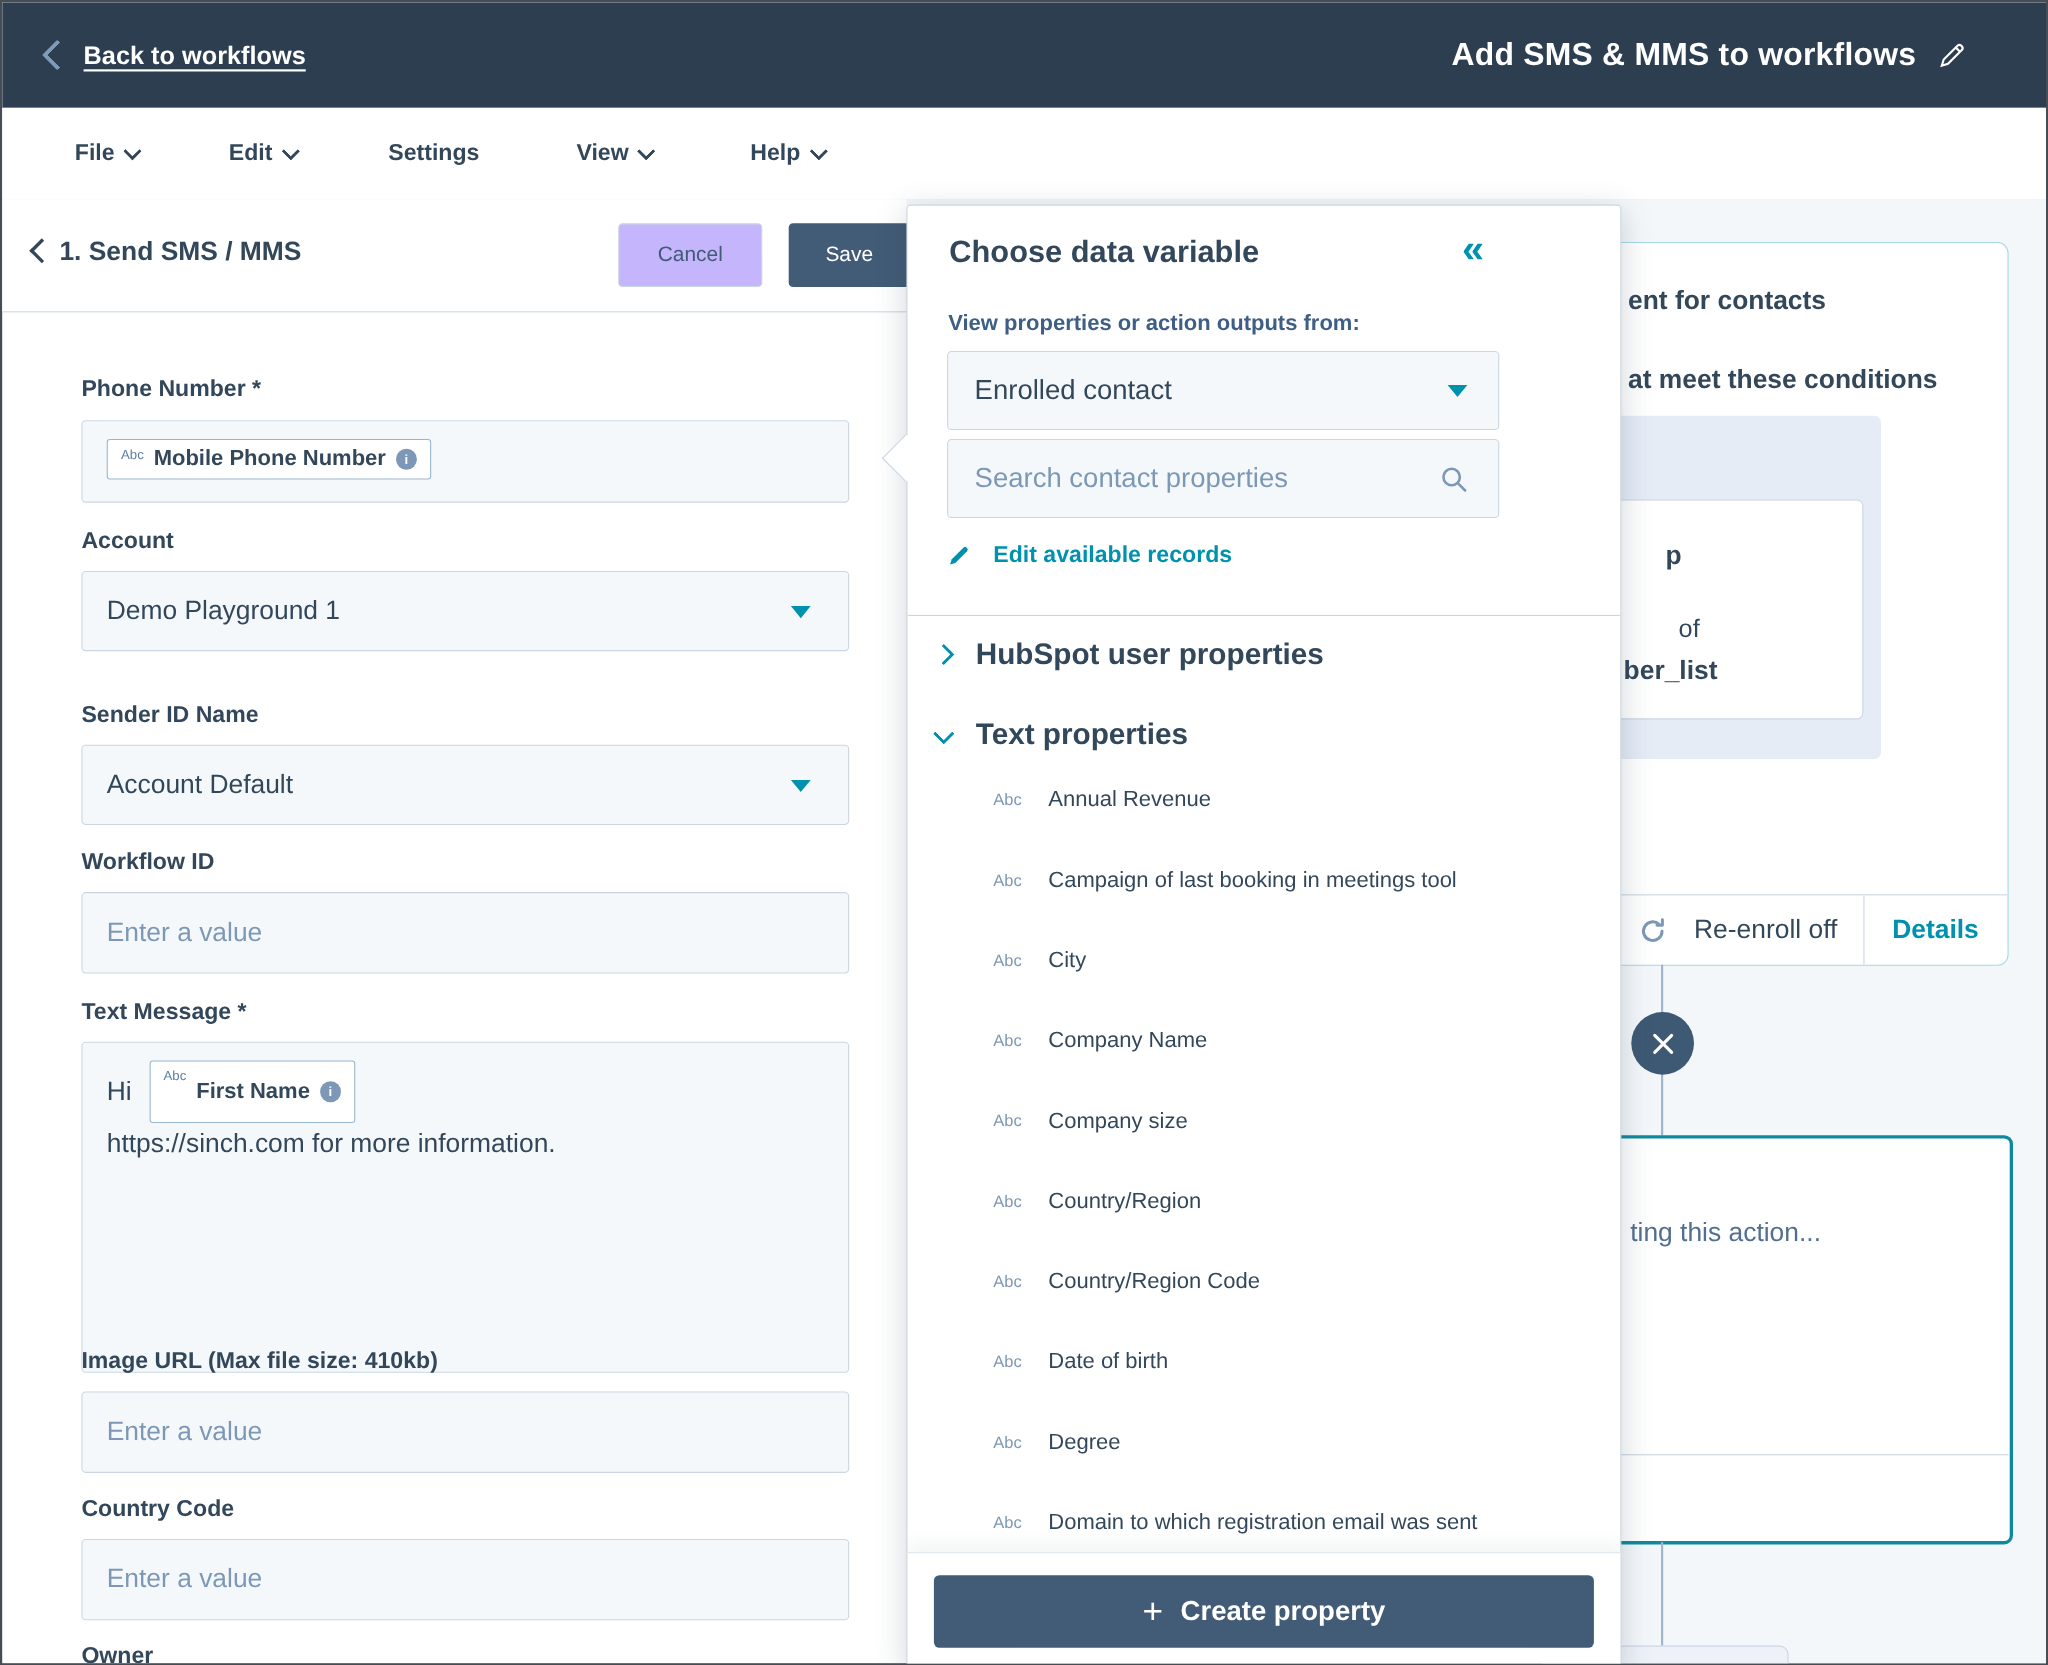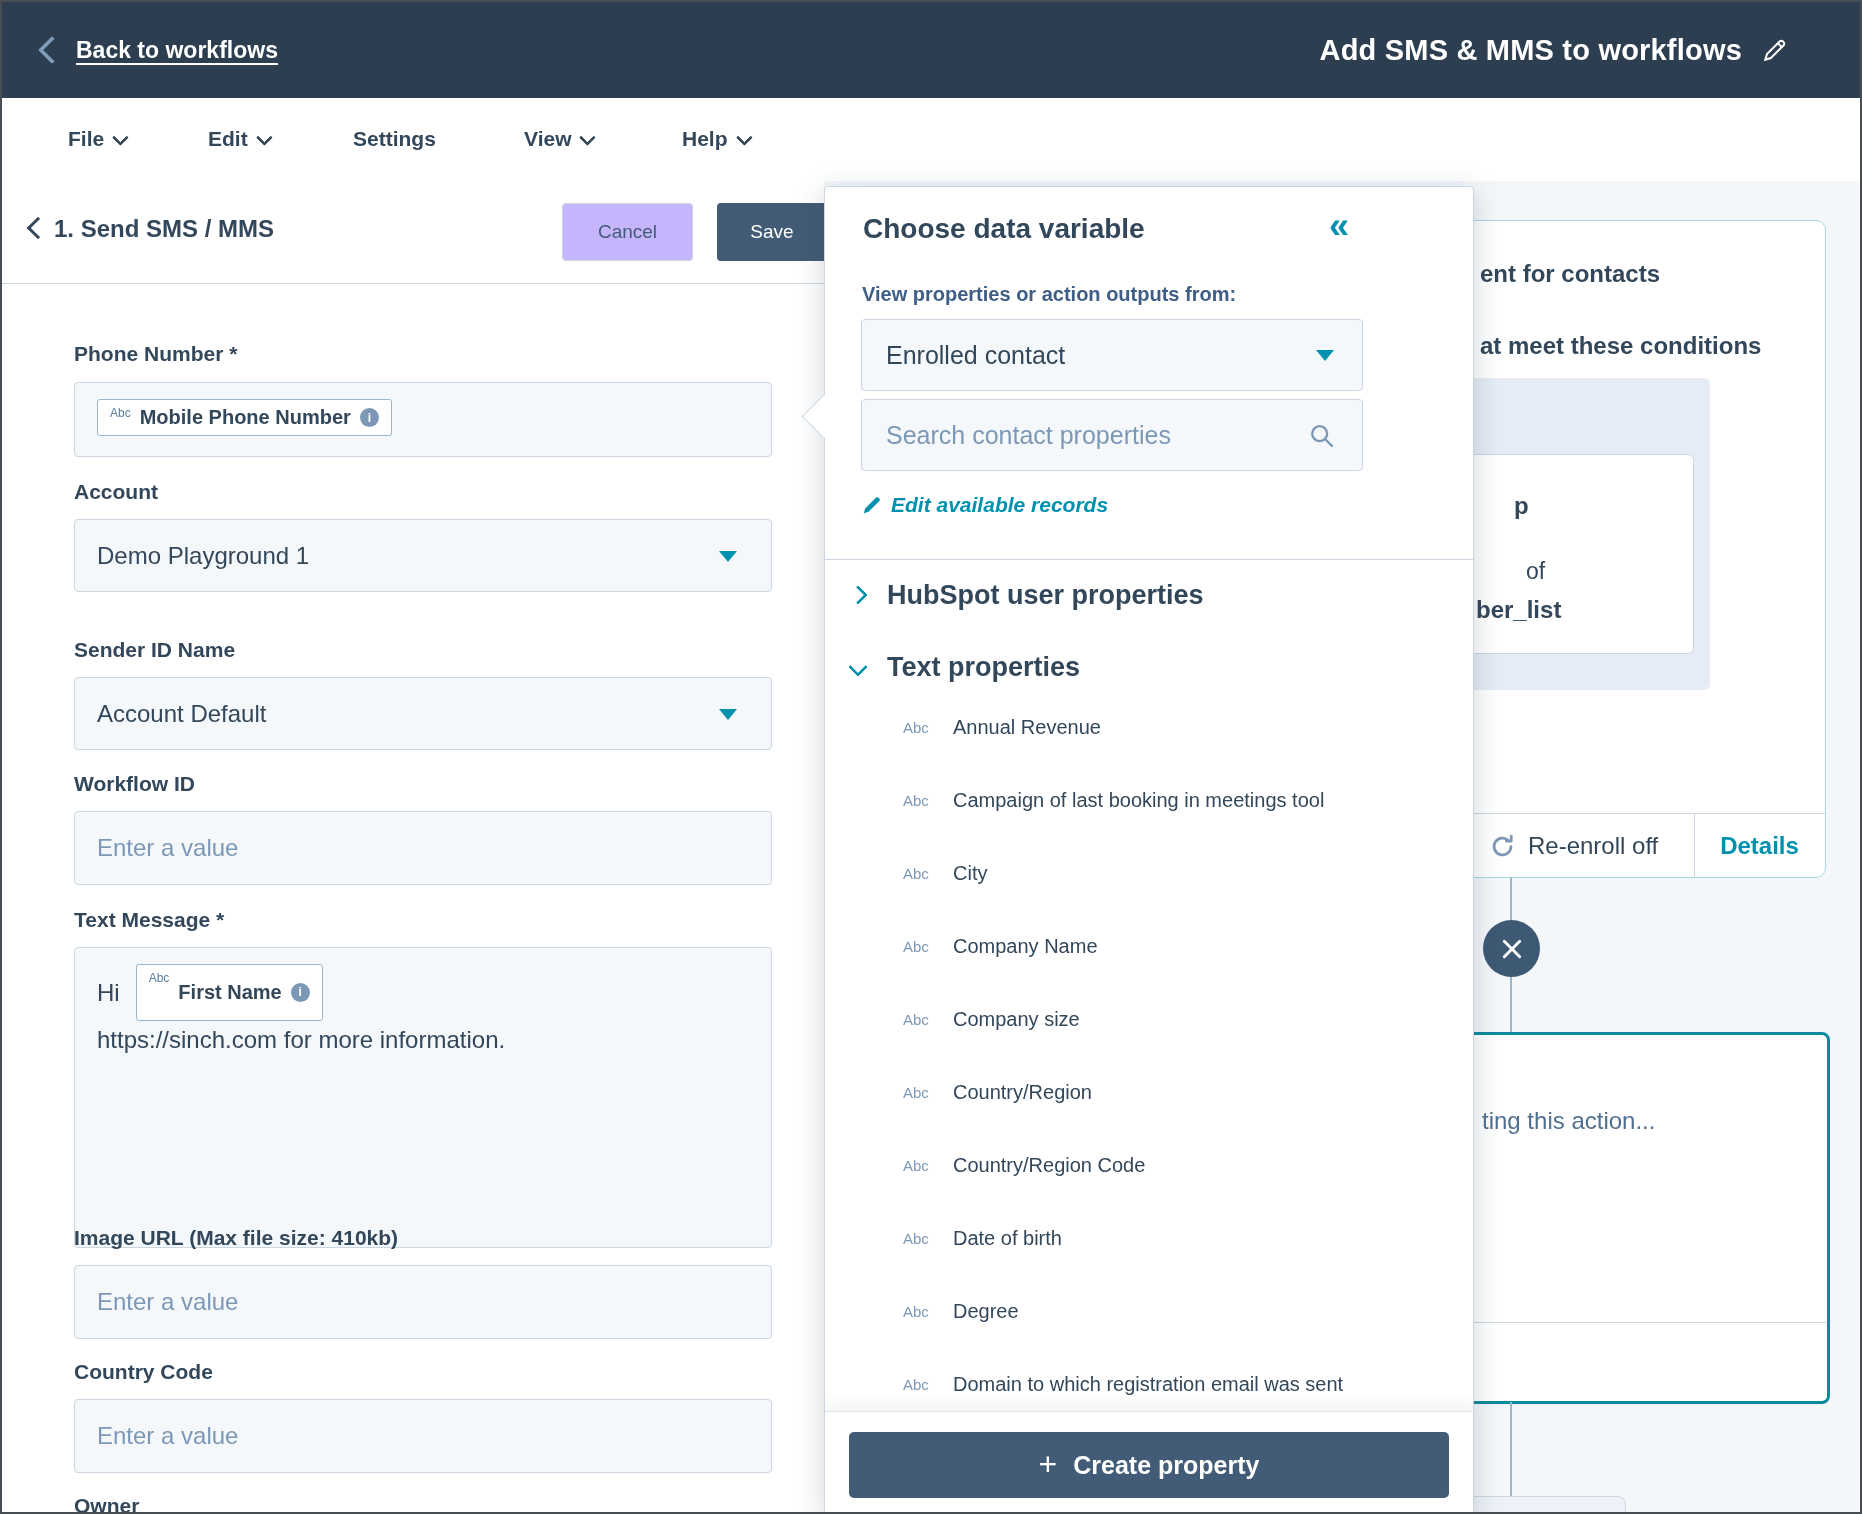--- a/index.html
+++ b/index.html
@@ -59,21 +59,21 @@
   .canvas{left:822px;top:179px;width:1040px;height:1335px;background:#f4f7fa;}
   .trigger-card{left:1340px;top:218px;width:484px;height:658px;background:#fff;
     border:1px solid #a5d9e4;border-radius:10px;box-sizing:border-box;}
   .trig-line{position:absolute;font-size:24px;font-weight:bold;color:#33475b;white-space:nowrap;}
   .filter-group{left:1352px;top:376px;width:356px;height:312px;background:#e5ecf6;border-radius:6px;}
   .filter-card{left:1366px;top:452px;width:326px;height:200px;background:#fff;
     border:1px solid #cbd6e2;border-radius:6px;box-sizing:border-box;}
   .frag{position:absolute;color:#33475b;white-space:nowrap;}
   .trig-footer-line{left:1341px;top:811px;width:482px;height:1px;background:#cbd6e2;}
   .footer-div{left:1692px;top:812px;width:1px;height:63px;background:#cbd6e2;}
-  .reenroll{left:1487px;top:830px;display:flex;align-items:center;gap:12px;}
+  .reenroll{left:1487px;top:830px;display:flex;align-items:center;gap:24px;}
   .reenroll-text{font-size:24px;color:#33475b;white-space:nowrap;}
   .details-link{left:1692px;top:812px;width:131px;height:63px;display:flex;align-items:center;
     justify-content:center;font-size:24px;font-weight:bold;color:#0091ae;cursor:pointer;}
   .connector{width:2px;background:#9fb6cc;}
   .close-node{left:1481px;top:918px;width:57px;height:57px;border-radius:50%;background:#3e5974;
     display:flex;align-items:center;justify-content:center;cursor:pointer;}
   .action-card{left:1440px;top:1030px;width:388px;height:372px;background:#fff;
     border:3px solid #0e8a9e;border-radius:8px;box-sizing:border-box;}
   .action-text{left:1480px;top:1105px;font-size:24px;color:#516f90;white-space:nowrap;}
   .action-div{left:1444px;top:1320px;width:380px;height:1px;background:#cbd6e2;}
@@ -87,21 +87,21 @@
   .dv-notch{left:806px;top:399px;width:30px;height:30px;background:#fff;
     border-left:1px solid #cbd6e2;border-bottom:1px solid #cbd6e2;transform:rotate(45deg);z-index:6;}
   .dv-title{left:38px;top:26px;font-size:28px;font-weight:bold;}
   .collapse-btn{left:504px;top:18px;font-size:36px;font-weight:bold;color:#0091ae;cursor:pointer;}
   .dv-subtitle{left:37px;top:96px;font-size:20px;font-weight:bold;color:#3e5e86;}
   .dv-field{left:36px;width:502px;height:72px;background:#f5f8fa;border:1px solid #cbd6e2;
     border-radius:4px;box-sizing:border-box;}
   .dv-field input{width:100%;height:100%;border:none;background:transparent;outline:none;
     font-family:"Liberation Sans",sans-serif;font-size:25px;color:#33475b;padding:0 60px 0 24px;box-sizing:border-box;}
   .dv-field input::placeholder{color:#7c98b6;opacity:1;}
-  .edit-link{left:36px;top:306px;display:flex;align-items:center;gap:8px;cursor:pointer;font-style:italic;}
+  .edit-link{left:36px;top:306px;display:flex;align-items:center;gap:20px;cursor:pointer;}
   .edit-link span{font-size:21px;font-weight:bold;color:#0091ae;}
   .dv-divider{left:0;top:372px;width:650px;height:1px;background:#cbd6e2;}
   .section-row{left:26px;height:36px;display:flex;align-items:center;gap:22px;cursor:pointer;}
   .sec-chev{width:11px;height:11px;border-right:3.5px solid #0091ae;border-bottom:3.5px solid #0091ae;border-radius:1px;}
   .sec-chev.right{transform:rotate(-45deg);}
   .sec-chev.down{transform:rotate(45deg);}
   .section-label{font-size:27px;font-weight:bold;color:#33475b;}
   .prop-row{left:0;width:650px;height:40px;display:flex;align-items:center;cursor:pointer;
     white-space:nowrap;overflow:hidden;}
   .prop-abc{margin-left:78px;width:50px;font-size:15px;color:#7c98b6;flex:0 0 auto;}

